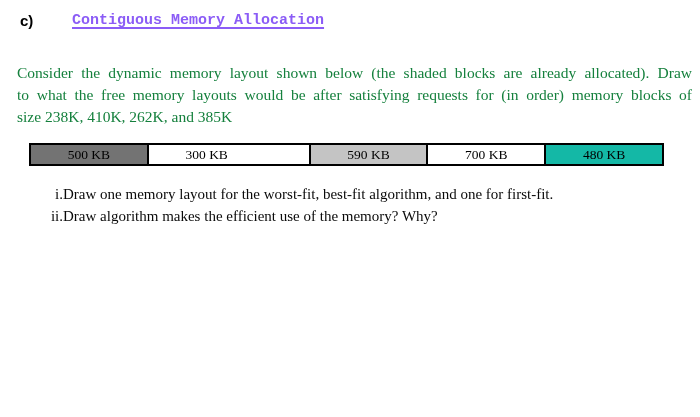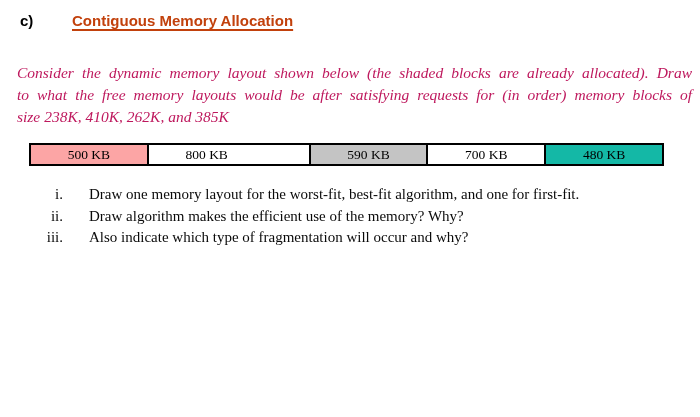--- a/index.html
+++ b/index.html
@@ -28,39 +28,38 @@
     left: 20px;
     font-family: "Liberation Sans", sans-serif;
     font-weight: bold;
     font-size: 15px;
     color: #000000;
   }
   .heading-title {
     position: absolute;
     top: 12px;
     left: 72px;
-    font-family: Liberation Sans, sans-serif;
+    font-family: Liberation Mono, monospace;
     font-weight: bold;
     font-size: 15px;
-    color: #c2410c;
+    color: #8b5cf6;
     text-decoration: underline;
     text-decoration-thickness: 2px;
     text-underline-offset: 3px;
   }
 
   
   .problem-statement {
     position: absolute;
     top: 62px;
     left: 17px;
     width: 675px;
     font-size: 15.5px;
     line-height: 22px;
-    color: #be185d;
-    font-style: italic;
+    color: #15803d;
   }
   .pline.justify {
     text-align: justify;
     text-align-last: justify;
   }
 
   
   .memory-layout-table {
     position: absolute;
     top: 143px;
@@ -98,54 +97,49 @@
     font-size: 15px;
     line-height: 21.5px;
     color: #0a0a0a;
   }
   .question-numeral {
     width: 63px;
     text-align: right;
     flex: 0 0 63px;
   }
   .question-text {
-    margin-left: 26px;
   }
 </style>
 </head>
 <body>
 
 <div class="page">
 
   <div class="heading-label">c)</div>
 
   <div class="heading-title">Contiguous Memory Allocation</div>
 
   <div class="problem-statement">
     <div class="pline justify">Consider the dynamic memory layout shown below (the shaded blocks are already allocated). Draw</div>
     <div class="pline justify">to what the free memory layouts would be after satisfying requests for (in order) memory blocks of</div>
     <div class="pline">size 238K, 410K, 262K, and 385K</div>
   </div>
 
   <div class="memory-layout-table">
-    <div class="memory-block shaded" style="background: #fca5a5;">500 KB</div>
-    <div class="memory-block">800 KB</div>
+    <div class="memory-block shaded" style="background: #737373;">500 KB</div>
+    <div class="memory-block">300 KB</div>
     <div class="memory-block shaded" style="background: rgb(196, 196, 196); margin-left: 44px;">590 KB</div>
     <div class="memory-block">700 KB</div>
     <div class="memory-block shaded" style="background: #14b8a6;">480 KB</div>
   </div>
 
   <div class="question-list">
     <div class="question-item">
       <span class="question-numeral">i.</span>
       <span class="question-text">Draw one memory layout for the worst-fit, best-fit algorithm, and one for first-fit.</span>
     </div>
     <div class="question-item">
       <span class="question-numeral">ii.</span>
       <span class="question-text">Draw algorithm makes the efficient use of the memory? Why?</span>
     </div>
-    <div class="question-item">
-      <span class="question-numeral">iii.</span>
-      <span class="question-text">Also indicate which type of fragmentation will occur and why?</span>
-    </div>
   </div>
 
 </div>
 
 </body></html>

